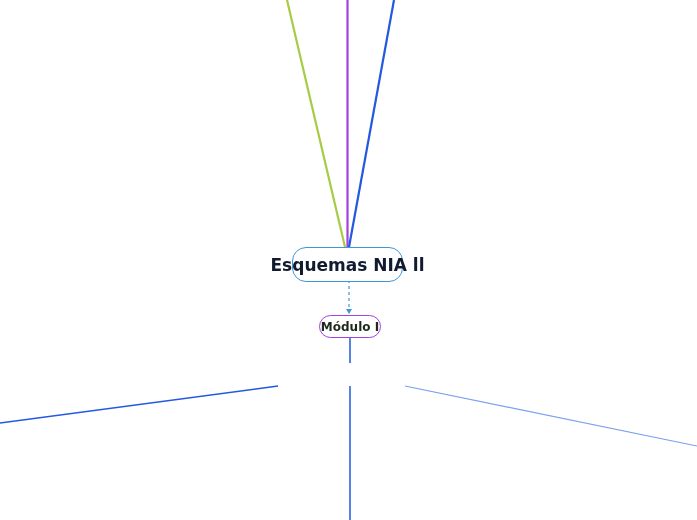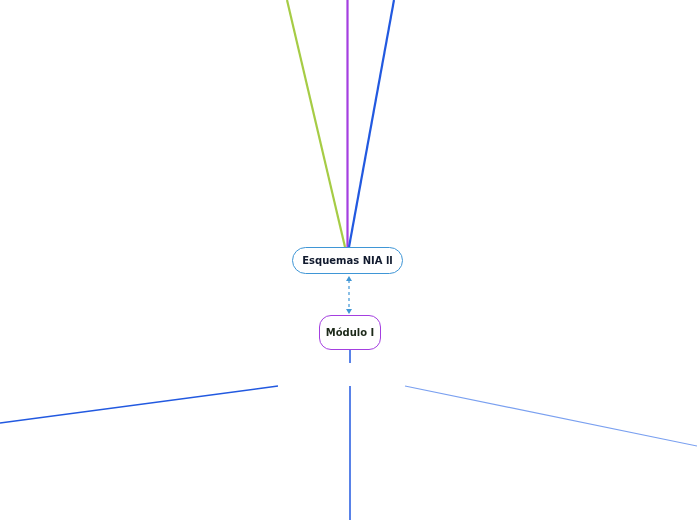--- a/index.html
+++ b/index.html
@@ -32,33 +32,33 @@
       justify-content: center;
       font-weight: bold;
       color: #111a2e;
       white-space: nowrap;
       cursor: pointer;
     }
     .node-root {
       left: 292px;
       top: 247px;
       width: 111px;
-      height: 27px;
+      height: 35px;
       border: 1.5px solid #3f96d6;
       border-radius: 14px;
-      font-size: 10px;
+      font-size: 17px;
     }
     .node-module {
       left: 319px;
       top: 315px;
       width: 62px;
-      height: 35px;
+      height: 23px;
       border: 1.5px solid #a43fe0;
       border-radius: 12px;
-      font-size: 10px;
+      font-size: 12px;
       color: #1d2a1a;
       text-align: center;
     }
     .node-topic {
       left: 261px;
       top: 363px;
       width: 178px;
       height: 23px;
       border: 1.5px solid #2259e0;
       border-radius: 12px;

